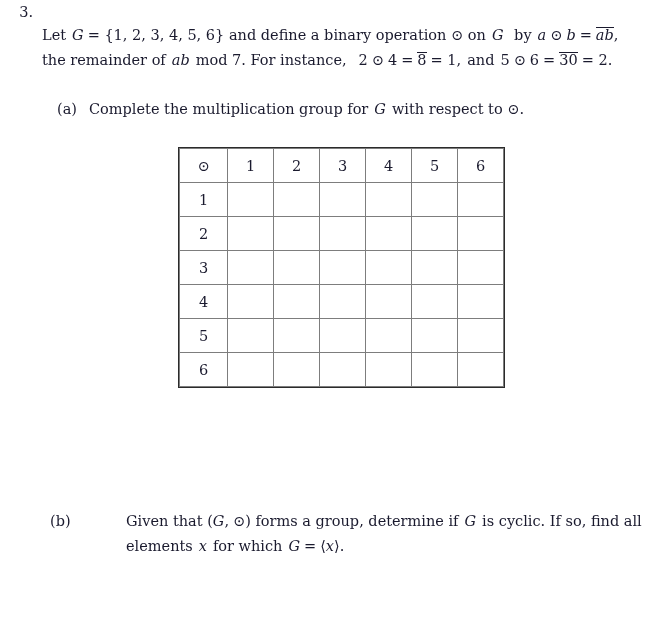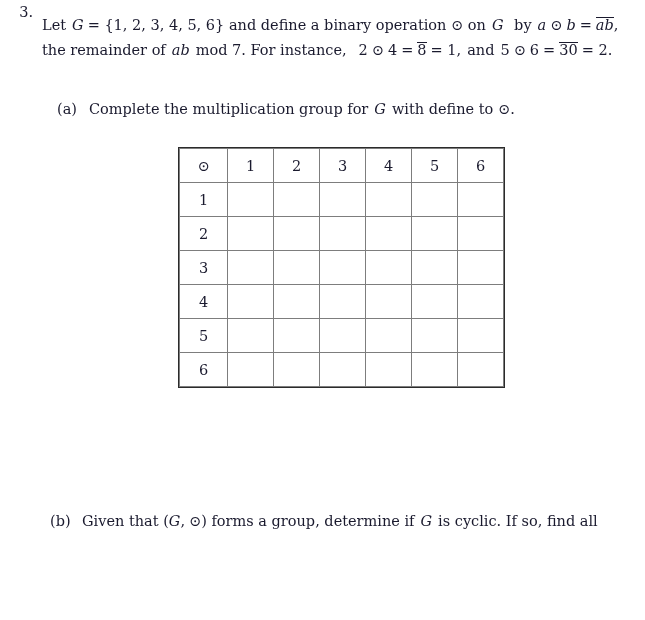--- a/index.html
+++ b/index.html
@@ -37,21 +37,21 @@
     flex: 0 0 auto;
   }
   .problem-body {
     flex: 1 1 auto;
     font-size: 14.5px;
     line-height: 25px;
   }
   .stem-line {
     white-space: nowrap;
   }
-  .stem-line.line1 { padding-top: 13px; }
+  .stem-line.line1 { padding-top: 23px; }
 
   
   .part {
     position: absolute;
     display: flex;
     align-items: flex-start;
     width: 600px;
   }
   .part-label {
     flex: 0 0 auto;
@@ -61,21 +61,21 @@
     text-align: left;
   }
   .part-body {
     flex: 1 1 auto;
     font-size: 14.5px;
     line-height: 25px;
   }
   .part-a { left: 57px; top: 97px; }
   .part-b { left: 50px; top: 509px; width: 560px; }
   .part-b .part-body { text-align: justify; }
-  .part-b .pb-line { white-space: nowrap; }
+  .part-b .pb-line { white-space: nowrap; margin-left: 44px; }
 
   
   .mi { font-style: italic; font-family: "DejaVu Serif", "Liberation Serif", serif; }
   .op {
     display: inline-block;
     font-style: normal;
     position: relative;
     top: -0.5px;
   }
   .ovl {
@@ -142,21 +142,21 @@
         <span>the remainder of</span><span class="sp6"></span><span class="mi">ab</span><span class="sp6"></span><span>mod 7. For instance,</span><span class="sp6"></span><span class="sp6"></span><span>2</span><span class="nbsp"></span><span class="op">⊙</span><span class="nbsp"></span><span>4</span><span class="nbsp"></span><span>=</span><span class="nbsp"></span><span class="ovl">8</span><span class="nbsp"></span><span>= 1,</span><span class="sp6"></span><span>and</span><span class="sp6"></span><span>5</span><span class="nbsp"></span><span class="op">⊙</span><span class="nbsp"></span><span>6</span><span class="nbsp"></span><span>=</span><span class="nbsp"></span><span class="ovl">30</span><span class="nbsp"></span><span>= 2.</span>
       </div>
 
     </div>
   </div>
 </div>
 
 <div class="part part-a">
   <div class="part-label">(a)</div>
   <div class="part-body">
-    <span>Complete the multiplication group for</span><span class="sp6"></span><span class="mi">G</span><span class="sp6"></span><span>with define to</span>
+    <span>Complete the multiplication group for</span><span class="sp6"></span><span class="mi">G</span><span class="sp6"></span><span>with respect to</span>
     <span class="op">⊙</span><span>.</span>
   </div>
 </div>
 
 <div class="mult-table-wrap">
   <div class="tbl-outer">
   <table class="mult-table">
     <tbody>
       <tr>
         <td class="corner-cell">⊙</td>
@@ -225,14 +225,17 @@
   </table>
   </div>
 </div>
 
 <div class="part part-b">
   <div class="part-label">(b)</div>
   <div class="part-body">
     <div class="pb-line">
       <span>Given that (</span><span class="mi">G</span><span>,</span><span class="nbsp"></span><span class="op">⊙</span><span>) forms a group, determine if</span><span class="sp6"></span><span class="mi">G</span><span class="sp6"></span><span>is cyclic.  If so, find all</span>
     </div>
+    <div class="pb-line">
+      <span>elements</span><span class="sp6"></span><span class="mi">x</span><span class="sp6"></span><span>for which</span><span class="sp6"></span><span class="mi">G</span><span class="nbsp"></span><span>=</span><span class="nbsp"></span><span>⟨</span><span class="mi">x</span><span>⟩</span><span>.</span>
+    </div>
   </div>
 </div>
 
 </body></html>

